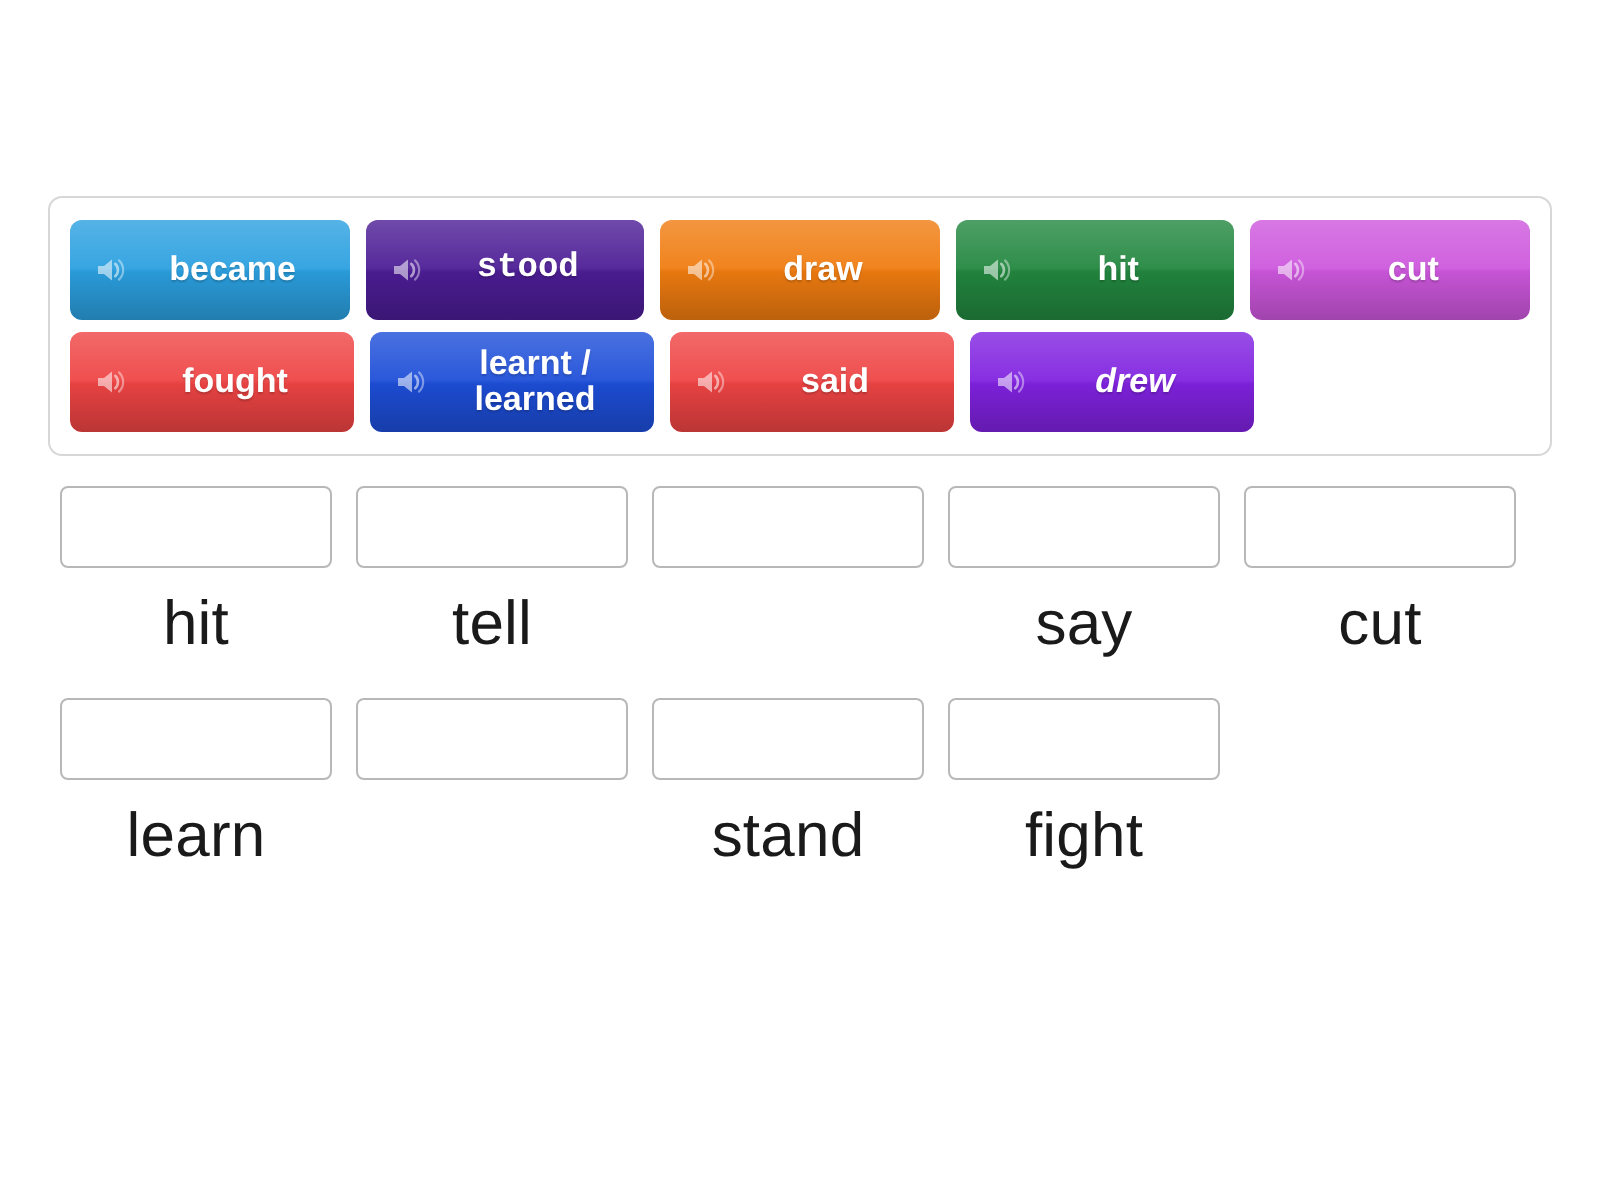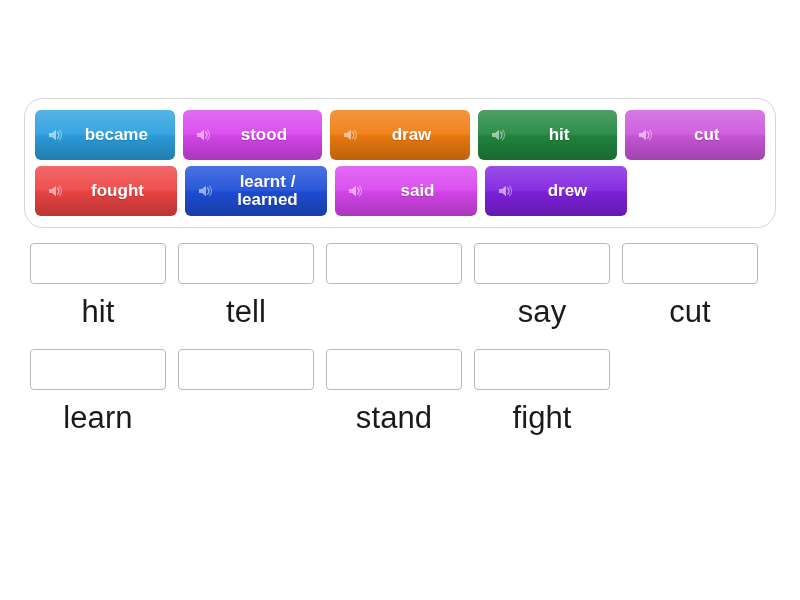--- a/index.html
+++ b/index.html
@@ -16,21 +16,21 @@
   }
 
   
   .bank {
     position: absolute;
     left: 24px;
     top: 98px;
     width: 752px;
     box-sizing: border-box;
     border: 1px solid #d7d7d7;
-    border-radius: 19px;
+    border-radius: 7px;
     background: #ffffff;
     padding: 8px 6px 8px 6px;
   }
   .bank-row {
     display: flex;
     flex-wrap: nowrap;
   }
 
   .tile {
     position: relative;
@@ -132,21 +132,21 @@
       <div class="tile" style="background: rgb(43, 160, 224);">
         <span class="tile-speaker">
           <svg width="18" height="18" viewBox="0 0 18 18" aria-hidden="true">
             <path d="M3 7h3l4-3.2v10.4L6 11H3z" fill="#ffffff"></path>
             <path d="M11.6 5.9a4.2 4.2 0 0 1 0 6.2" stroke="#ffffff" stroke-width="1.3" fill="none" stroke-linecap="round"></path>
             <path d="M13.5 4.2a6.6 6.6 0 0 1 0 9.6" stroke="#ffffff" stroke-width="1.1" fill="none" stroke-linecap="round" opacity="0.75"></path>
           </svg>
         </span>
         <span class="tile-label">became</span>
       </div>
-      <div class="tile" style="background: #d946ef;">
+      <div class="tile" style="background: #4c1d95; font-family: Liberation Mono, monospace;">
         <span class="tile-speaker">
           <svg width="18" height="18" viewBox="0 0 18 18" aria-hidden="true">
             <path d="M3 7h3l4-3.2v10.4L6 11H3z" fill="#ffffff"></path>
             <path d="M11.6 5.9a4.2 4.2 0 0 1 0 6.2" stroke="#ffffff" stroke-width="1.3" fill="none" stroke-linecap="round"></path>
             <path d="M13.5 4.2a6.6 6.6 0 0 1 0 9.6" stroke="#ffffff" stroke-width="1.1" fill="none" stroke-linecap="round" opacity="0.75"></path>
           </svg>
         </span>
         <span class="tile-label">stood</span>
       </div>
       <div class="tile" style="background: rgb(240, 124, 16);">
@@ -195,31 +195,31 @@
         <span class="tile-speaker">
           <svg width="18" height="18" viewBox="0 0 18 18" aria-hidden="true">
             <path d="M3 7h3l4-3.2v10.4L6 11H3z" fill="#ffffff"></path>
             <path d="M11.6 5.9a4.2 4.2 0 0 1 0 6.2" stroke="#ffffff" stroke-width="1.3" fill="none" stroke-linecap="round"></path>
             <path d="M13.5 4.2a6.6 6.6 0 0 1 0 9.6" stroke="#ffffff" stroke-width="1.1" fill="none" stroke-linecap="round" opacity="0.75"></path>
           </svg>
         </span>
         <span class="tile-label">learnt /
 learned</span>
       </div>
-      <div class="tile" style="background: #d946ef;">
+      <div class="tile" style="background: #ef4444;">
         <span class="tile-speaker">
           <svg width="18" height="18" viewBox="0 0 18 18" aria-hidden="true">
             <path d="M3 7h3l4-3.2v10.4L6 11H3z" fill="#ffffff"></path>
             <path d="M11.6 5.9a4.2 4.2 0 0 1 0 6.2" stroke="#ffffff" stroke-width="1.3" fill="none" stroke-linecap="round"></path>
             <path d="M13.5 4.2a6.6 6.6 0 0 1 0 9.6" stroke="#ffffff" stroke-width="1.1" fill="none" stroke-linecap="round" opacity="0.75"></path>
           </svg>
         </span>
         <span class="tile-label">said</span>
       </div>
-      <div class="tile" style="background: rgb(128, 34, 224);">
+      <div class="tile" style="background: rgb(128, 34, 224); font-style: italic;">
         <span class="tile-speaker">
           <svg width="18" height="18" viewBox="0 0 18 18" aria-hidden="true">
             <path d="M3 7h3l4-3.2v10.4L6 11H3z" fill="#ffffff"></path>
             <path d="M11.6 5.9a4.2 4.2 0 0 1 0 6.2" stroke="#ffffff" stroke-width="1.3" fill="none" stroke-linecap="round"></path>
             <path d="M13.5 4.2a6.6 6.6 0 0 1 0 9.6" stroke="#ffffff" stroke-width="1.1" fill="none" stroke-linecap="round" opacity="0.75"></path>
           </svg>
         </span>
         <span class="tile-label">drew</span>
       </div>
     </div>

